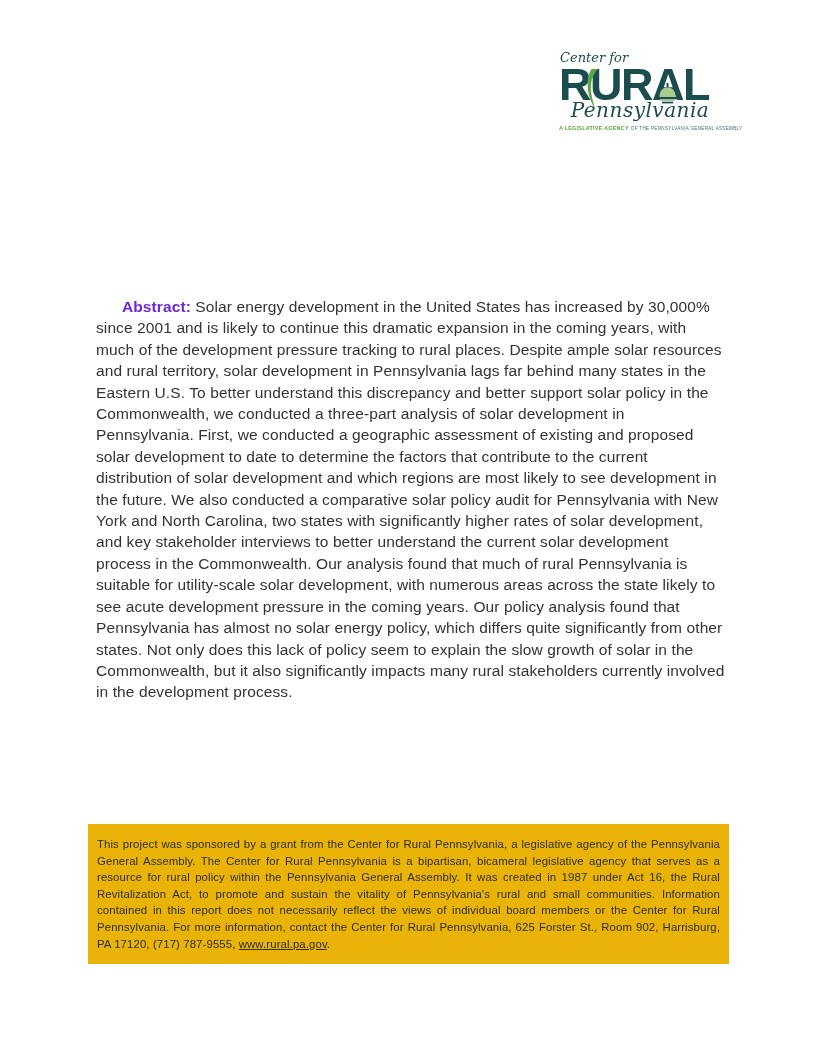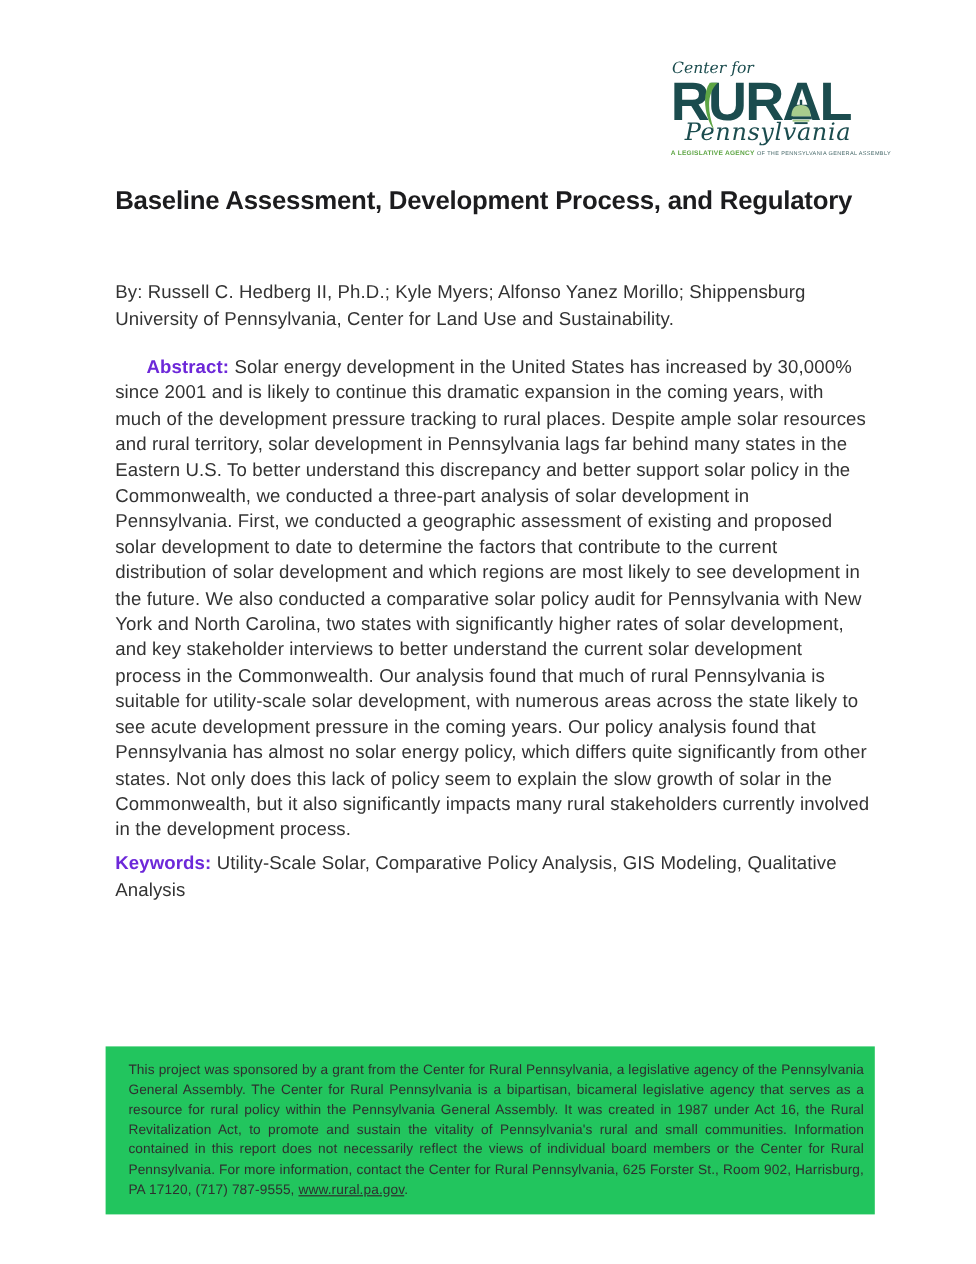--- a/index.html
+++ b/index.html
@@ -118,26 +118,26 @@
     width: 628px;
     font-size: 15.5px;
     line-height: 22.5px;
     color: #333333;
     letter-spacing: 0.1px;
   }
 
   
   .sponsor {
     position: absolute;
-    top: 872px;
+    top: 824px;
     left: 88px;
     width: 641px;
     min-height: 131px;
-    background: #22c55e;
-    padding: 12px 9px 12px 19px;
+    background: #eab308;
+    padding: 12px 9px 12px 9px;
     font-size: 11.4px;
     line-height: 16.6px;
     color: #2f2f2f;
     text-align: justify;
     letter-spacing: 0.1px;
   }
   .sponsor-link {
     text-decoration: underline;
     color: #2f2f2f;
     cursor: pointer;
@@ -162,24 +162,21 @@
           </svg><span>A</span></span><span class="ltr">L</span>
     </div>
     <div class="logo-pa">Pennsylvania</div>
     <div class="logo-tagline">
       <span class="tagline-bold">A LEGISLATIVE AGENCY</span>
       <span class="tagline-rest">OF THE PENNSYLVANIA GENERAL ASSEMBLY</span>
     </div>
   </header>
 
   <h1 class="doc-title">
-    <div>Baseline Assessment, Development Process, and Regulatory</div>
   </h1>
 
-  <p class="byline">By: Russell C. Hedberg II, Ph.D.; Kyle Myers; Alfonso Yanez Morillo; Shippensburg University of Pennsylvania, Center for Land Use and Sustainability.</p>
 
   <p class="abstract"><span class="bold-label">Abstract:</span><span> Solar energy development in the United States has increased by 30,000% since 2001 and is likely to continue this dramatic expansion in the coming years, with much of the development pressure tracking to rural places. Despite ample solar resources and rural territory, solar development in Pennsylvania lags far behind many states in the Eastern U.S. To better understand this discrepancy and better support solar policy in the Commonwealth, we conducted a three-part analysis of solar development in Pennsylvania. First, we conducted a geographic assessment of existing and proposed solar development to date to determine the factors that contribute to the current distribution of solar development and which regions are most likely to see development in the future. We also conducted a comparative solar policy audit for Pennsylvania with New York and North Carolina, two states with significantly higher rates of solar development, and key stakeholder interviews to better understand the current solar development process in the Commonwealth. Our analysis found that much of rural Pennsylvania is suitable for utility-scale solar development, with numerous areas across the state likely to see acute development pressure in the coming years. Our policy analysis found that Pennsylvania has almost no solar energy policy, which differs quite significantly from other states. Not only does this lack of policy seem to explain the slow growth of solar in the Commonwealth, but it also significantly impacts many rural stakeholders currently involved in the development process.</span></p>
 
-  <p class="keywords"><span class="bold-label">Keywords:</span><span> Utility-Scale Solar, Comparative Policy Analysis, GIS Modeling, Qualitative Analysis</span></p>
 
   <footer class="sponsor"><span>This project was sponsored by a grant from the Center for Rural Pennsylvania, a legislative agency of the Pennsylvania General Assembly. The Center for Rural Pennsylvania is a bipartisan, bicameral legislative agency that serves as a resource for rural policy within the Pennsylvania General Assembly. It was created in 1987 under Act 16, the Rural Revitalization Act, to promote and sustain the vitality of Pennsylvania's rural and small communities. Information contained in this report does not necessarily reflect the views of individual board members or the Center for Rural Pennsylvania. For more information, contact the Center for Rural Pennsylvania, 625 Forster St., Room 902, Harrisburg, PA 17120, (717) 787-9555, </span><span class="sponsor-link">www.rural.pa.gov</span><span>.</span></footer>
 
 </div>
 
 </body></html>

